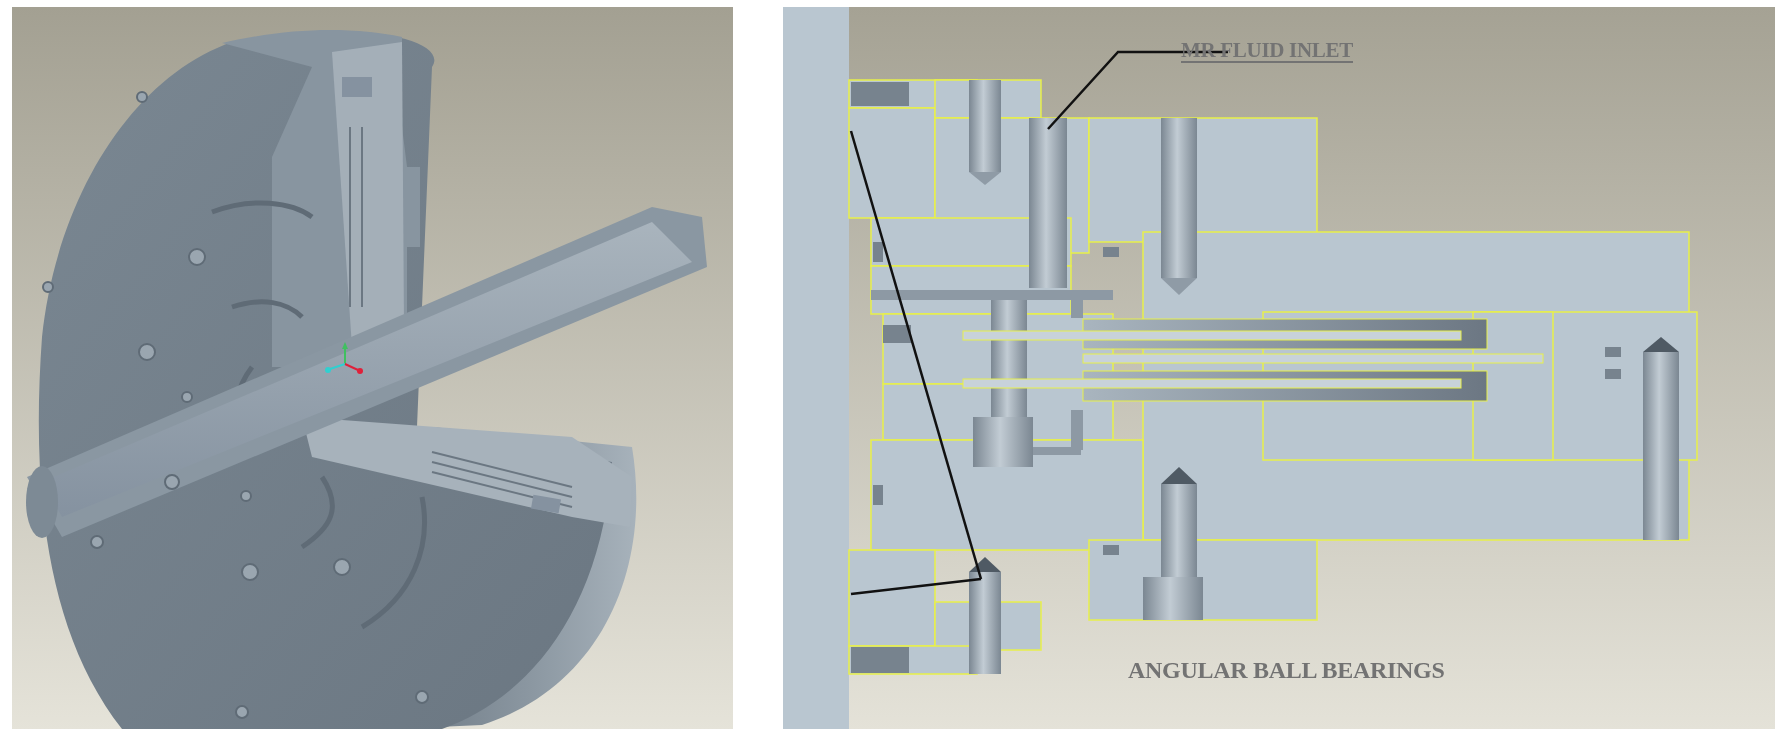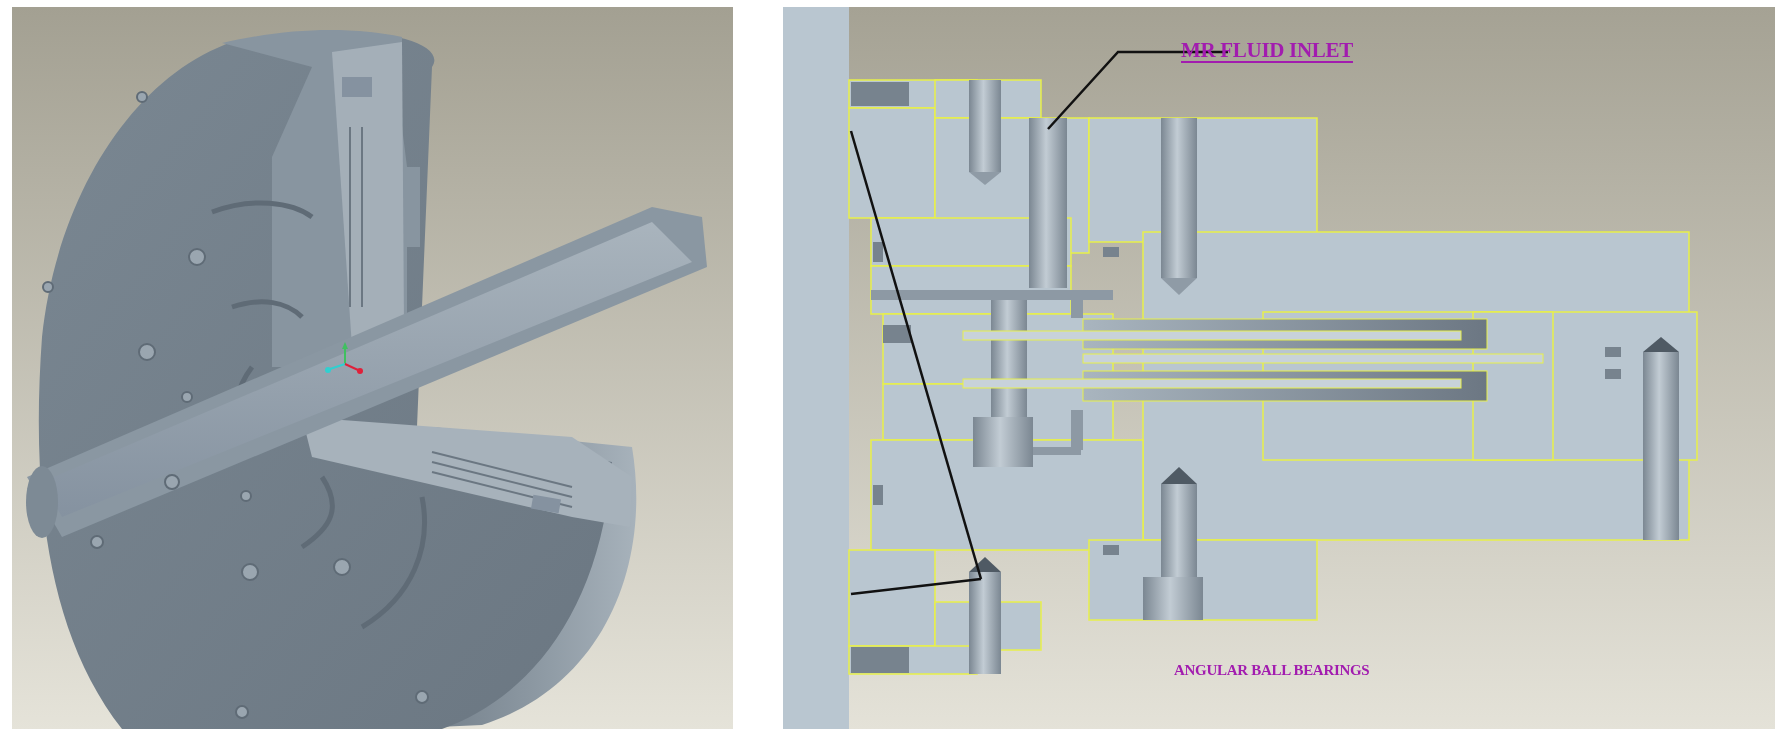--- a/index.html
+++ b/index.html
@@ -3,24 +3,24 @@
   <meta charset="utf-8">
   <style>
     html, body { margin: 0; padding: 0; background: #ffffff; }
     body { width: 1784px; height: 737px; position: relative; overflow: hidden; font-family: "Liberation Serif", serif; }
     .panel { position: absolute; top: 7px; height: 722px; overflow: hidden; }
     #left-panel { left: 12px; width: 721px; }
     #right-panel { left: 783px; width: 992px; }
     svg { display: block; }
     .callout {
       position: absolute; font-family: "Liberation Serif", serif; font-weight: bold;
-      color: #a21caf; white-space: nowrap; letter-spacing: -0.3px;
+      color: #737373; white-space: nowrap; letter-spacing: -0.3px;
     }
     #label-inlet { left: 1181px; top: 38px; font-size: 21px; text-decoration: underline; text-decoration-thickness: 2px; text-underline-offset: 4px; }
-    #label-bearings { left: 1174px; top: 656px; font-size: 15px; line-height: 28px; }
+    #label-bearings { left: 1128px; top: 656px; font-size: 24px; line-height: 28px; }
   </style>
 </head>
 <body>
 
 <div id="left-panel" class="panel">
   <svg width="721" height="722" viewBox="0 0 721 722">
     <defs>
       <linearGradient id="bgL" x1="0" y1="0" x2="0" y2="1">
         <stop offset="0" stop-color="#a3a092"></stop>
         <stop offset="1" stop-color="#e5e3d9"></stop>

